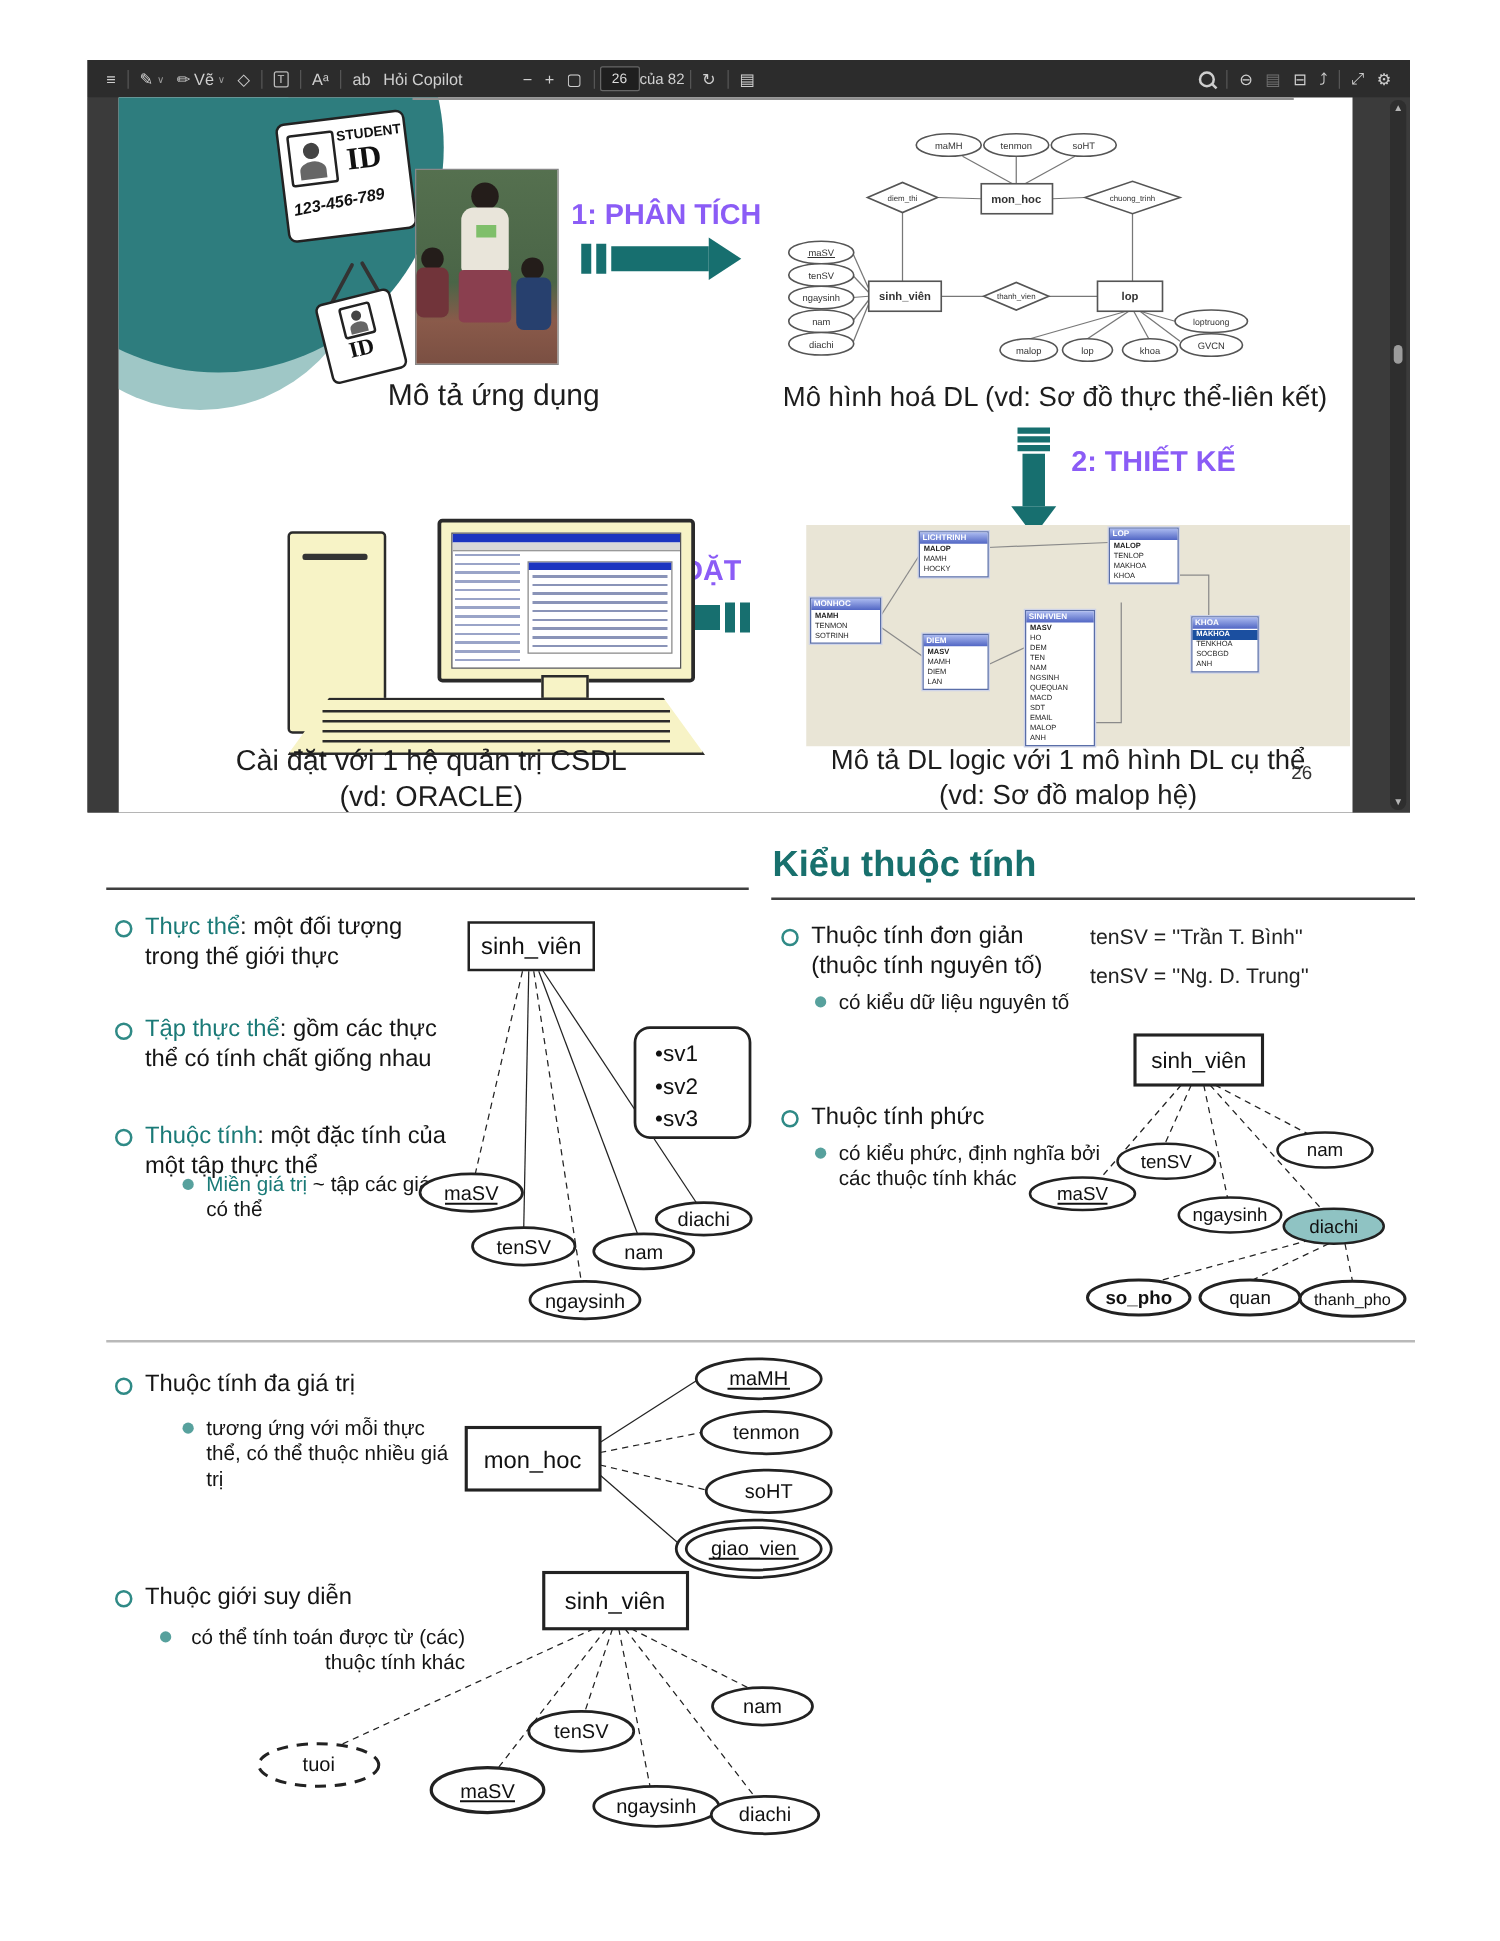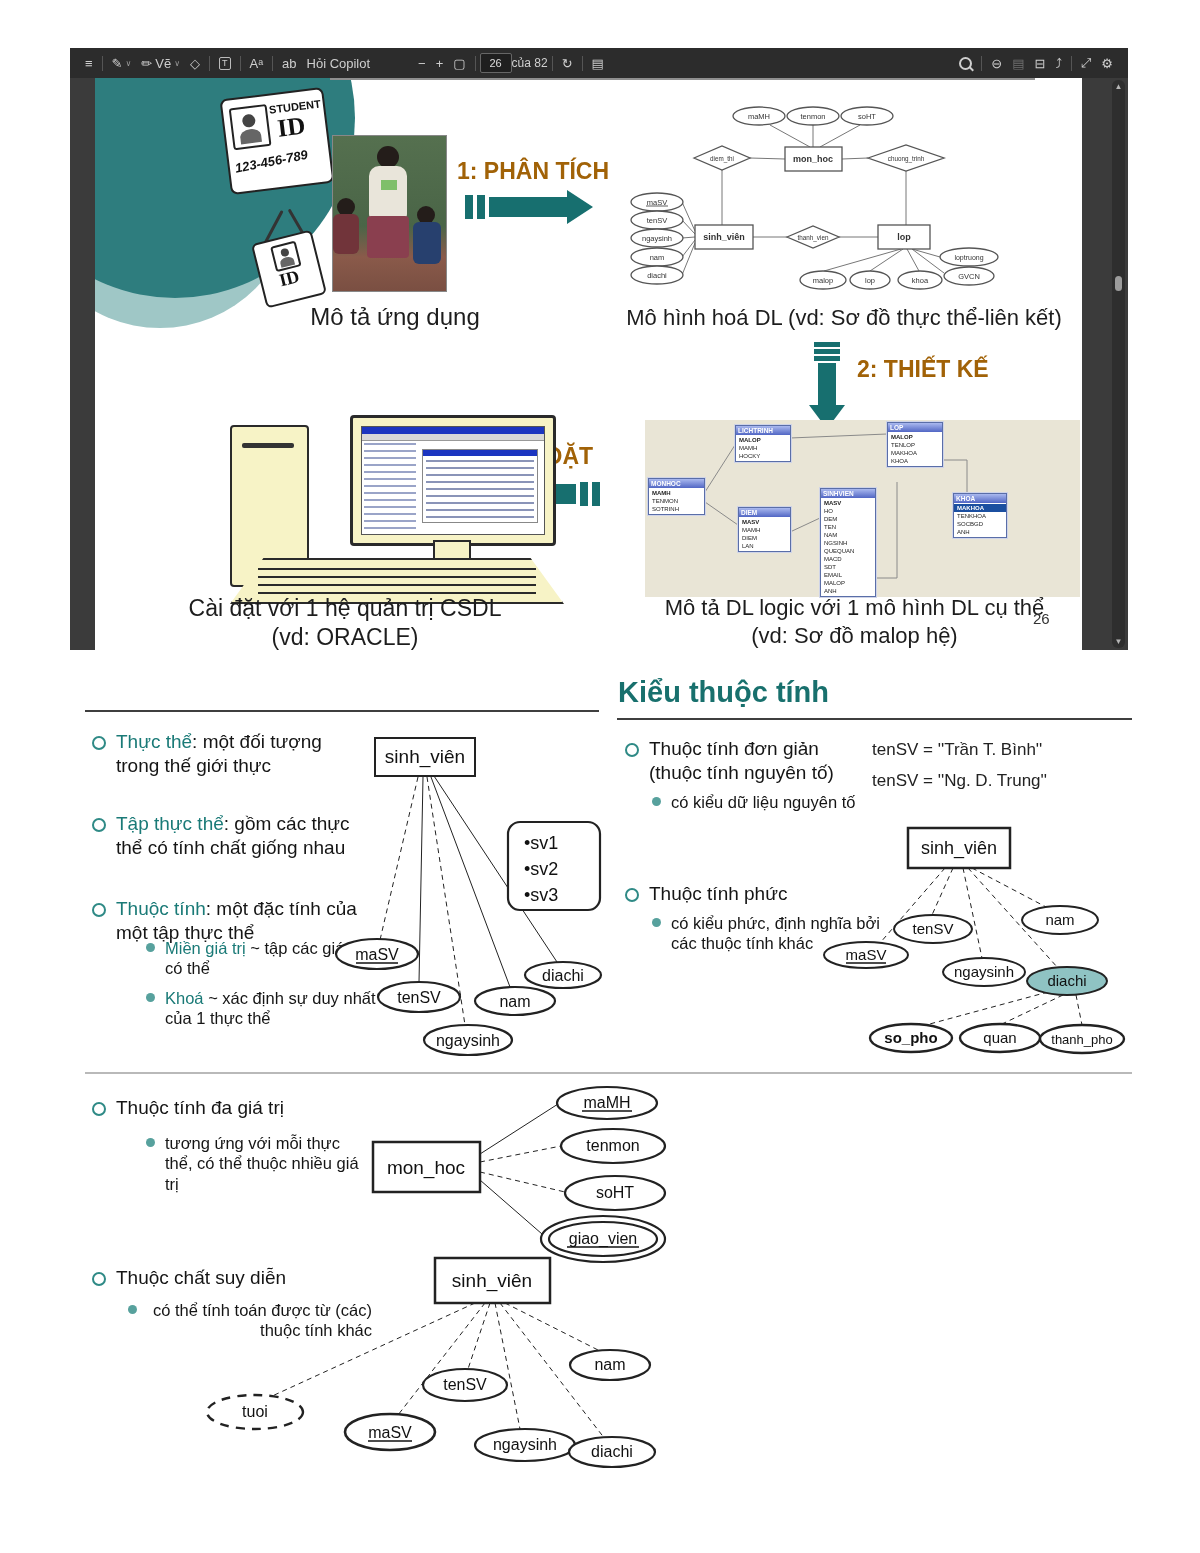--- a/index.html
+++ b/index.html
@@ -16,21 +16,21 @@
   .pg-input{width:26px;height:16px;background:#1f1f1f;border:1px solid #666;border-radius:2px;color:#ddd;font-size:11px;text-align:center;font-family:"Liberation Sans",sans-serif;}
   .mag{width:9px;height:9px;border:2px solid #cfcfcf;border-radius:50%;position:relative;display:inline-block;}
   .mag::after{content:"";position:absolute;width:5px;height:2px;background:#cfcfcf;right:-4px;bottom:-2px;transform:rotate(45deg);}
   .content{position:absolute;left:0;top:30px;width:1058px;height:572px;background:#3b3b3b;}
   .slide{position:absolute;left:25px;top:0;width:987px;height:572px;background:#fff;overflow:hidden;}
   .vscroll{position:absolute;right:3px;top:2px;width:13px;height:568px;background:#2e2e2e;border-radius:6px;}
   .sb-a{position:absolute;left:0;width:13px;color:#b5b5b5;font-size:8px;text-align:center;cursor:pointer;}
   .sb-thumb{position:absolute;left:3px;top:196px;width:7px;height:15px;border-radius:4px;background:#9c9c9c;cursor:pointer;}
   
   .teal-circle{position:absolute;border-radius:50%;}
-  .step{position:absolute;color:#a16207;font-weight:bold;font-size:23px;white-space:nowrap;}
+  .step{position:absolute;color:#8b5cf6;font-weight:bold;font-size:23px;white-space:nowrap;}
   .cap{position:absolute;color:#1d1d1d;text-align:center;line-height:1.25;}
   .arrow-right,.arrow-left{position:absolute;display:flex;align-items:center;gap:4px;}
   .bar-v{width:8px;height:24px;background:#176f6f;}
   .bar-h{width:26px;height:5px;background:#176f6f;margin:2px auto;}
   .shaft-h{height:20px;background:#176f6f;}
   .head-r{width:0;height:0;border-top:17px solid transparent;border-bottom:17px solid transparent;border-left:26px solid #176f6f;}
   .head-l{width:0;height:0;border-top:17px solid transparent;border-bottom:17px solid transparent;border-right:26px solid #176f6f;}
   .shaft-v{width:18px;height:42px;background:#176f6f;margin:0 auto;}
   .head-d{width:0;height:0;border-left:18px solid transparent;border-right:18px solid transparent;border-top:24px solid #176f6f;margin:0 auto;}
   
@@ -401,24 +401,20 @@
     <div class="btxt" style="width:252px;"><span class="term">Thực thể</span><span>: một đối tượng trong thế giới thực</span></div>
   </div>
   <div class="bullet" style="left:92px;top:897px;">
     <span class="ring"></span>
     <div class="btxt" style="width:262px;"><span class="term">Thuộc tính</span><span>: một đặc tính của một tập thực thể</span></div>
   </div>
   <div class="bullet" style="left:146px;top:938px;">
     <span class="dot"></span>
     <div class="stxt" style="width:212px;"><span class="term">Miền giá trị</span><span> ~ tập các giá trị có thể</span></div>
   </div>
-  <div class="bullet" style="left:146px;top:988px;">
-    <span class="dot"></span>
-    <div class="stxt" style="width:228px;"><span class="term">Khoá</span><span> ~ xác định sự duy nhất của 1 thực thể</span></div>
-  </div>
 
   <svg class="abs" style="left:330px;top:728px;" width="285" height="335" viewBox="0 0 285 335">
     <g stroke="#222" fill="none">
       <line x1="88" y1="49" x2="50" y2="212" stroke-dasharray="5,4"></line>
       <line x1="93" y1="49" x2="89" y2="254"></line>
       <line x1="97" y1="49" x2="135" y2="297" stroke-dasharray="5,4"></line>
       <line x1="101" y1="49" x2="180" y2="259"></line>
       <line x1="104" y1="48" x2="227" y2="234"></line>
     </g>
     <rect x="45" y="10" width="100" height="38" fill="#fff" stroke="#222" stroke-width="2"></rect>
@@ -507,21 +503,21 @@
   <div class="bullet" style="left:92px;top:1096px;">
     <span class="ring"></span>
     <div class="btxt" style="width:235px;">Thuộc tính đa giá trị</div>
   </div>
   <div class="bullet" style="left:146px;top:1133px;">
     <span class="dot"></span>
     <div class="stxt" style="width:200px;">tương ứng với mỗi thực thể, có thể thuộc nhiều giá trị</div>
   </div>
   <div class="bullet" style="left:92px;top:1266px;">
     <span class="ring"></span>
-    <div class="btxt" style="width:235px;">Thuộc chất suy diễn</div>
+    <div class="btxt" style="width:235px;">Thuộc giới suy diễn</div>
   </div>
   <div class="bullet" style="left:128px;top:1300px;text-align:right;">
     <span class="dot"></span>
     <div class="stxt" style="width:225px;">có thể tính toán được từ (các) thuộc tính khác</div>
   </div>
 
   <svg class="abs" style="left:360px;top:1076px;" width="345" height="200" viewBox="0 0 345 200">
     <g stroke="#222" fill="none">
       <line x1="120" y1="78" x2="198" y2="28"></line>
       <line x1="120" y1="86" x2="201" y2="70" stroke-dasharray="5,4"></line>

